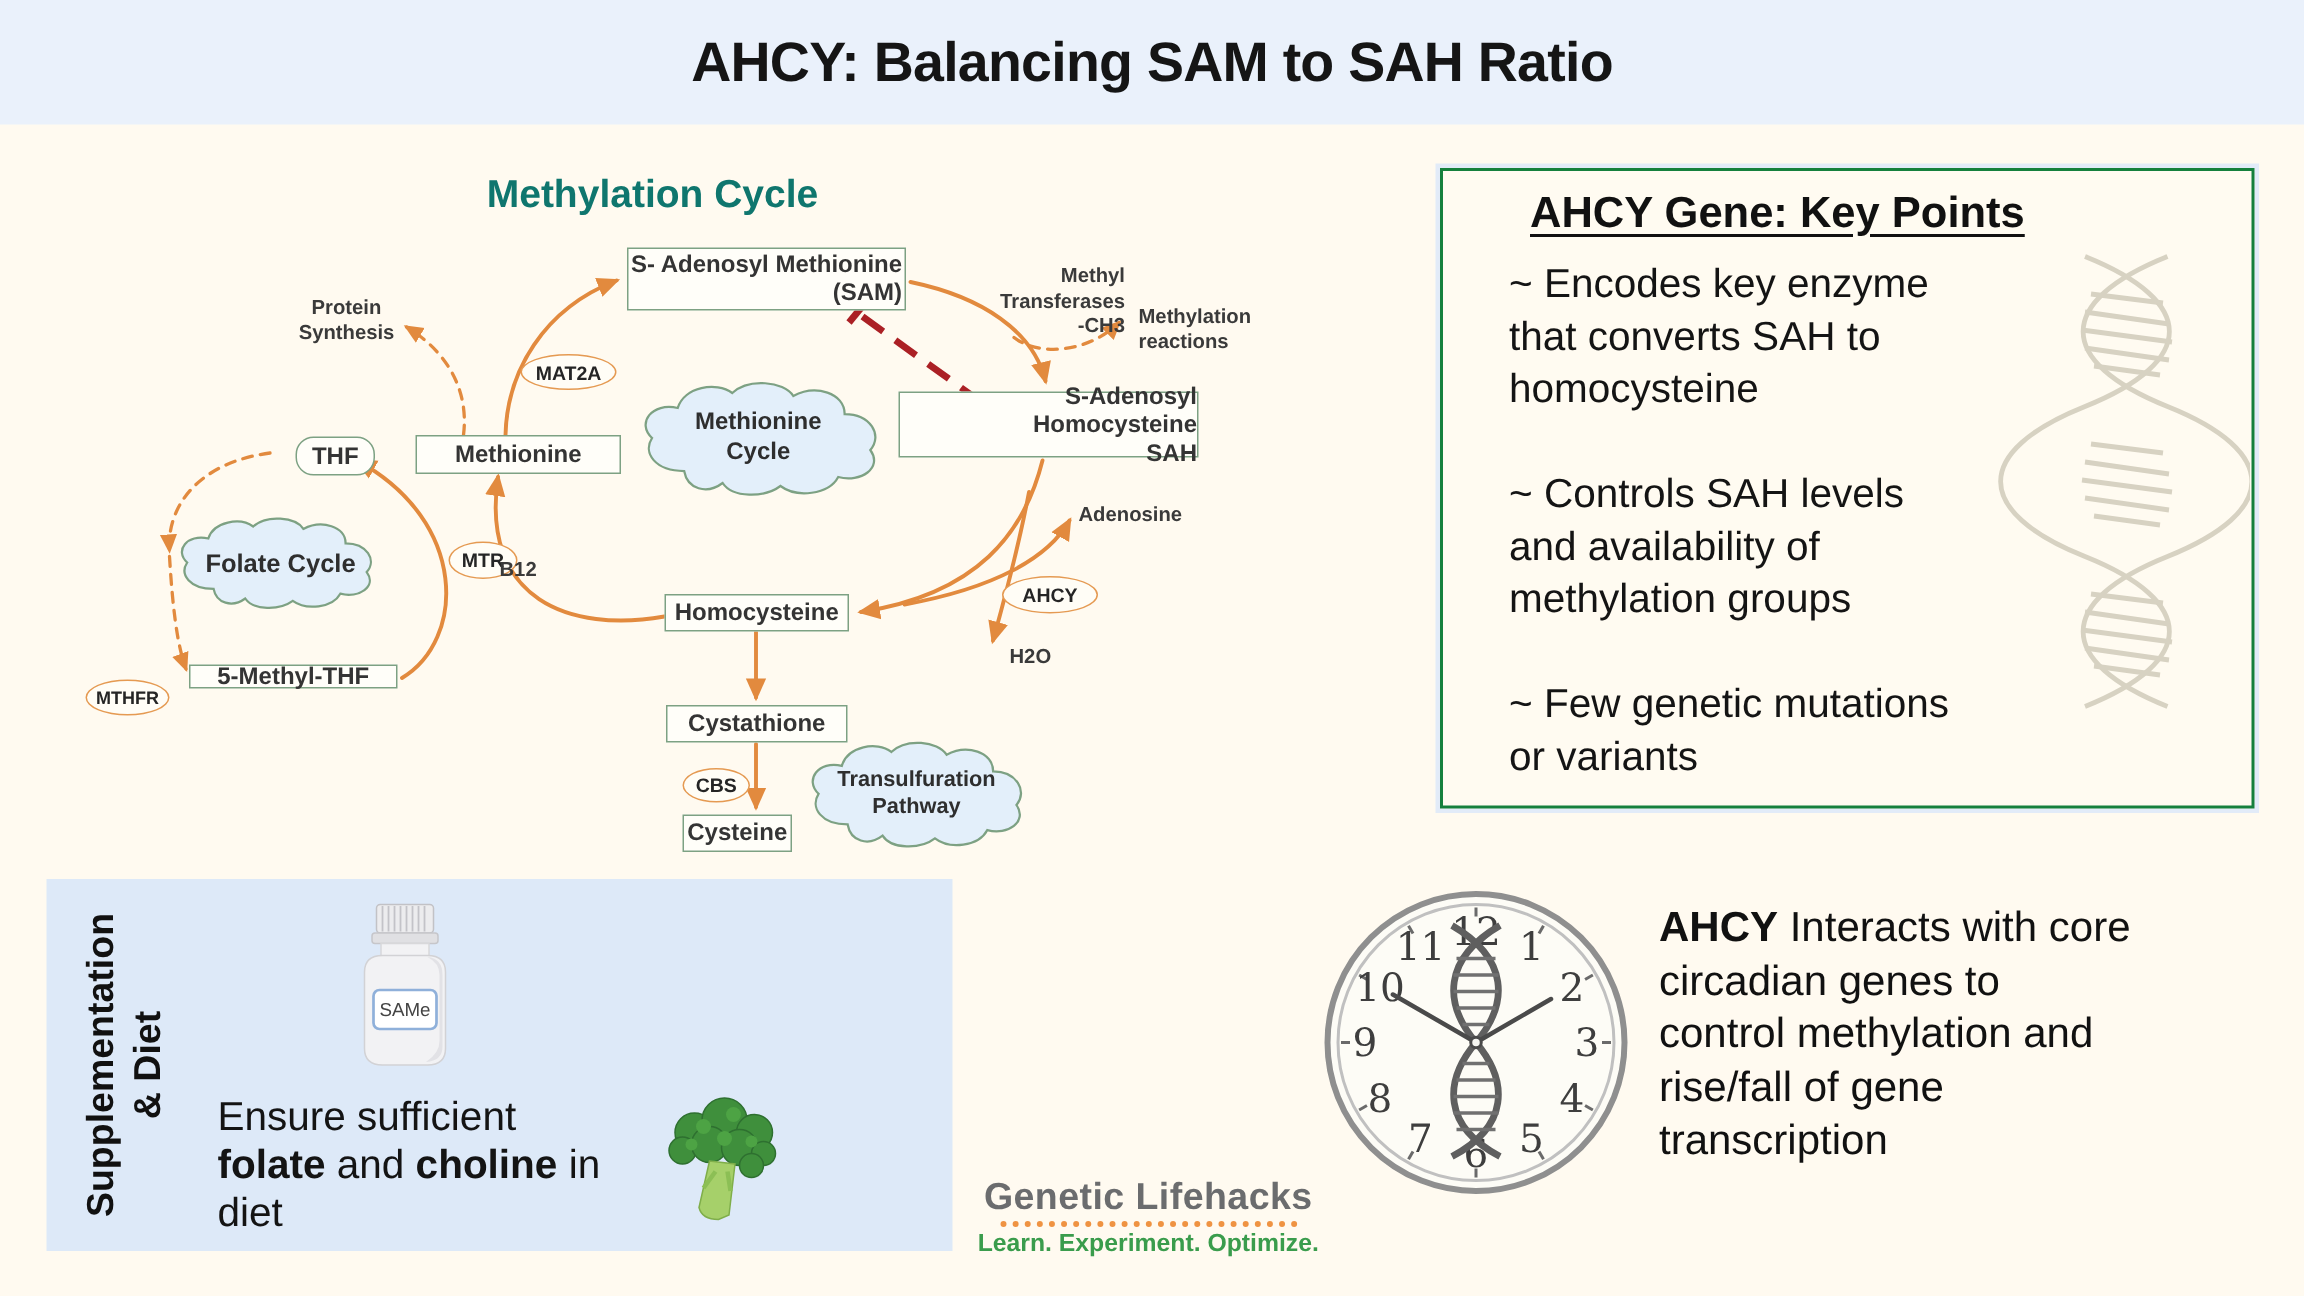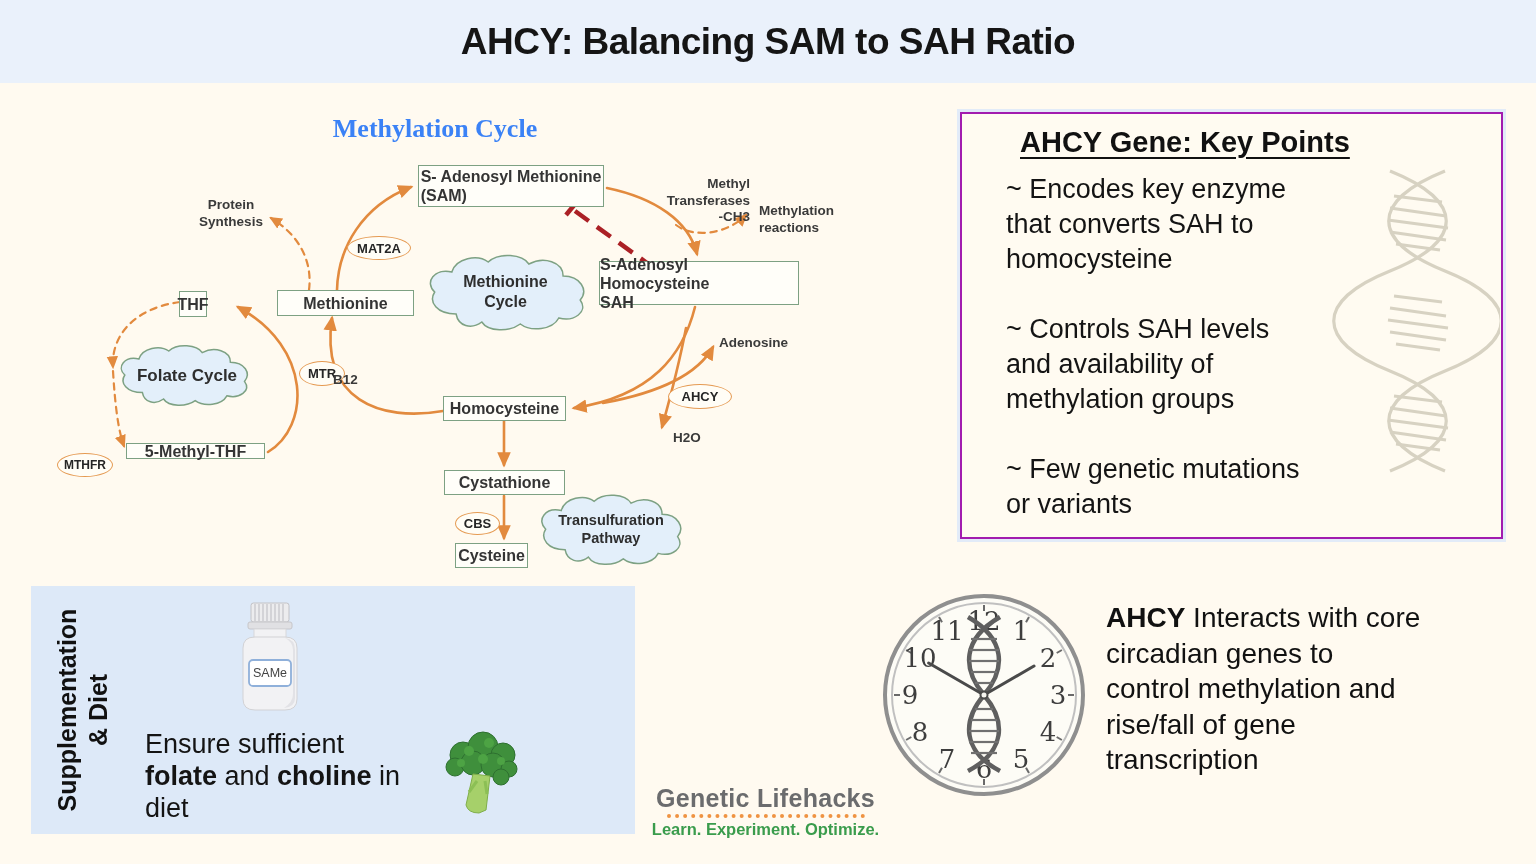--- a/index.html
+++ b/index.html
@@ -2,33 +2,33 @@
 <html><head>
 <meta charset="utf-8">
 <style>
   html,body{margin:0;padding:0;}
   body{font-family:"Liberation Sans",sans-serif;background:#fffaf0;}
   .canvas{position:relative;width:1536px;height:864px;background:#fffaf0;overflow:hidden;}
   .banner{position:absolute;left:0;top:0;width:1536px;height:83px;background:#eaf1fb;
           display:flex;align-items:center;justify-content:center;}
   .banner h1{margin:0;font-size:37px;font-weight:700;color:#151515;letter-spacing:-.5px;}
   .diag-title{position:absolute;left:300px;top:114px;width:270px;text-align:center;
-          font-size:26px;font-weight:700;color:#3b82f6;font-family:Liberation Serif, serif;}
+          font-size:26px;font-weight:700;color:#0f766e;}
   svg.overlay{position:absolute;left:0;top:0;}
   .box{position:absolute;background:#fffef9;border:1.5px solid #7da183;display:flex;
-       align-items:center;justify-content:center;text-align:left;color:#343434;
+       align-items:center;justify-content:center;text-align:right;color:#343434;
        font-size:16px;line-height:19px;font-weight:600;white-space:pre-line;box-sizing:border-box;}
   .oval{position:absolute;background:#fffdf6;border:1.5px solid #e59a52;border-radius:50%;
         display:flex;align-items:center;justify-content:center;font-size:13px;font-weight:700;
         color:#252525;box-sizing:border-box;margin-top:12px;}
   .lbl{position:absolute;font-size:13.5px;line-height:16.5px;color:#3a3a3a;font-weight:600;
        white-space:pre-line;}
   .cloud-text{position:absolute;text-align:center;color:#2e2e2e;white-space:pre-line;font-weight:600;}
   .panel{position:absolute;left:960px;top:112px;width:543px;height:427px;box-sizing:border-box;
-         border:2px solid #a21caf;box-shadow:0 0 0 3px #e2ebf8;background:#fffbf1;}
+         border:2px solid #15803d;box-shadow:0 0 0 3px #e2ebf8;background:#fffbf1;}
   .panel h2{position:absolute;left:58px;top:12px;margin:0;font-size:29px;font-weight:700;
             color:#111;text-decoration:underline;text-underline-offset:5px;}
   .panel p{position:absolute;left:44px;margin:0;font-size:27px;line-height:35px;color:#141414;
            white-space:pre-line;}
   .bluebox{position:absolute;left:31px;top:586px;width:604px;height:248px;background:#dde9f8;}
   .vhead{position:absolute;left:0;top:0;width:104px;height:248px;display:flex;align-items:center;
          justify-content:center;}
   .vhead span{transform:rotate(-90deg);white-space:pre-line;text-align:center;font-size:25px;
          line-height:31px;font-weight:700;color:#111;width:248px;}
   .caution{position:absolute;left:326px;top:46px;font-size:27px;line-height:32px;color:#141414;
@@ -91,21 +91,21 @@
     </g>
   </svg>
 
   <div class="diag-title">Methylation Cycle</div>
 
   <div class="box" style="left:418px;top:165px;width:186px;height:42px;">S- Adenosyl Methionine
 (SAM)</div>
   <div class="box" style="left:599px;top:261px;width:200px;height:44px;">S-Adenosyl Homocysteine
 SAH</div>
   <div class="box" style="left:277px;top:290px;width:137px;height:26px;">Methionine</div>
-  <div class="box" style="left:179px;top:291px;width:28px;height:26px;">THF</div>
+  <div class="box" style="left:197px;top:291px;width:53px;height:26px;border-radius:12px;">THF</div>
   <div class="box" style="left:126px;top:443px;width:139px;height:16px;">5-Methyl-THF</div>
   <div class="box" style="left:443px;top:396px;width:123px;height:25px;">Homocysteine</div>
   <div class="box" style="left:444px;top:470px;width:121px;height:25px;">Cystathione</div>
   <div class="box" style="left:455px;top:543px;width:73px;height:25px;">Cysteine</div>
 
   <div class="oval" style="left:347px;top:224px;width:64px;height:24px;">MAT2A</div>
   <div class="oval" style="left:299px;top:349px;width:46px;height:25px;">MTR</div>
   <div class="oval" style="left:57px;top:441px;width:56px;height:24px;font-size:12px;">MTHFR</div>
   <div class="oval" style="left:668px;top:372px;width:64px;height:25px;">AHCY</div>
   <div class="oval" style="left:455px;top:500px;width:45px;height:23px;">CBS</div>

